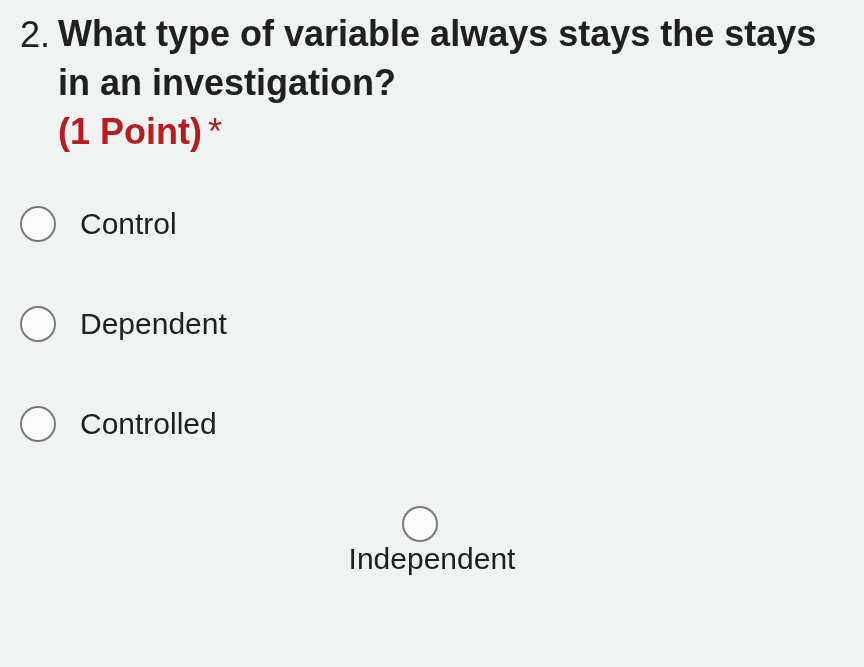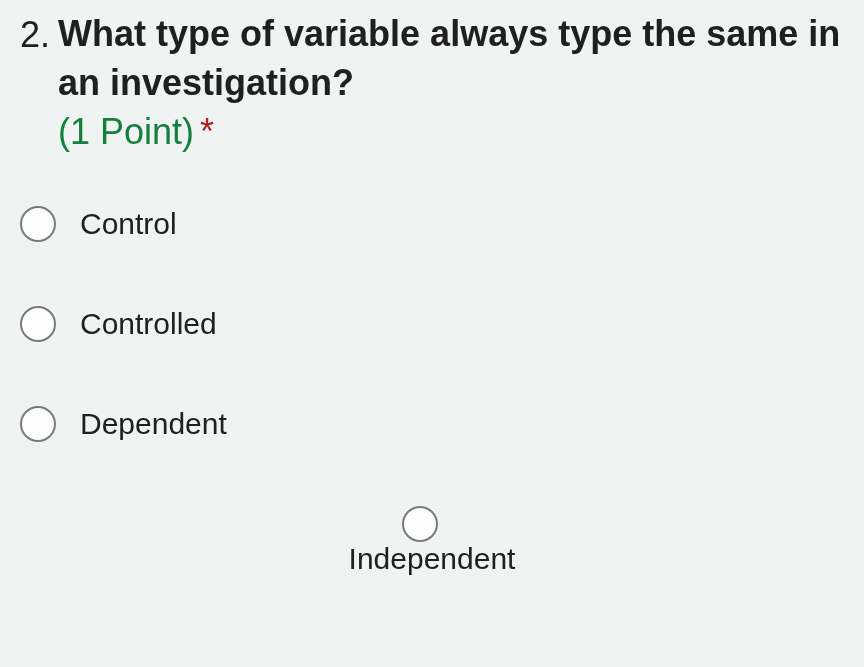--- a/index.html
+++ b/index.html
@@ -33,22 +33,22 @@
       font-weight: 700;
       color: #202020;
       line-height: 1.35;
     }
     .points-line {
       margin-top: 2px;
       font-size: 36px;
       line-height: 1.3;
     }
     .points-text {
-      color: #15803d;
-      font-weight: 400;
+      color: #b91c1c;
+      font-weight: 700;
     }
     .required-mark {
       color: #b02020;
       font-weight: 400;
       margin-left: 6px;
     }
     .options-container {
       margin-top: 50px;
     }
     .option-row {
@@ -76,37 +76,37 @@
       font-weight: 400;
       text-align: center;
     }
   </style>
 </head>
 <body>
 
 <div class="question-container">
   <div class="question-number">2.</div>
   <div class="question-content">
-    <div class="question-text">What type of variable always type the same in an investigation?</div>
+    <div class="question-text">What type of variable always stays the stays in an investigation?</div>
     <div class="points-line">
       <span class="points-text">(1 Point)</span><span class="required-mark">*</span>
     </div>
   </div>
 </div>
 
 <div class="options-container">
   <div class="option-row">
     <div class="radio-button"></div>
     <div class="option-label">Control</div>
   </div>
   <div class="option-row">
     <div class="radio-button"></div>
-    <div class="option-label">Controlled</div>
+    <div class="option-label">Dependent</div>
   </div>
   <div class="option-row">
     <div class="radio-button"></div>
-    <div class="option-label">Dependent</div>
+    <div class="option-label">Controlled</div>
   </div>
   <div class="option-row">
     <div class="radio-button"></div>
     <div class="option-label">Independent</div>
   </div>
 </div>
 
 </body></html>

